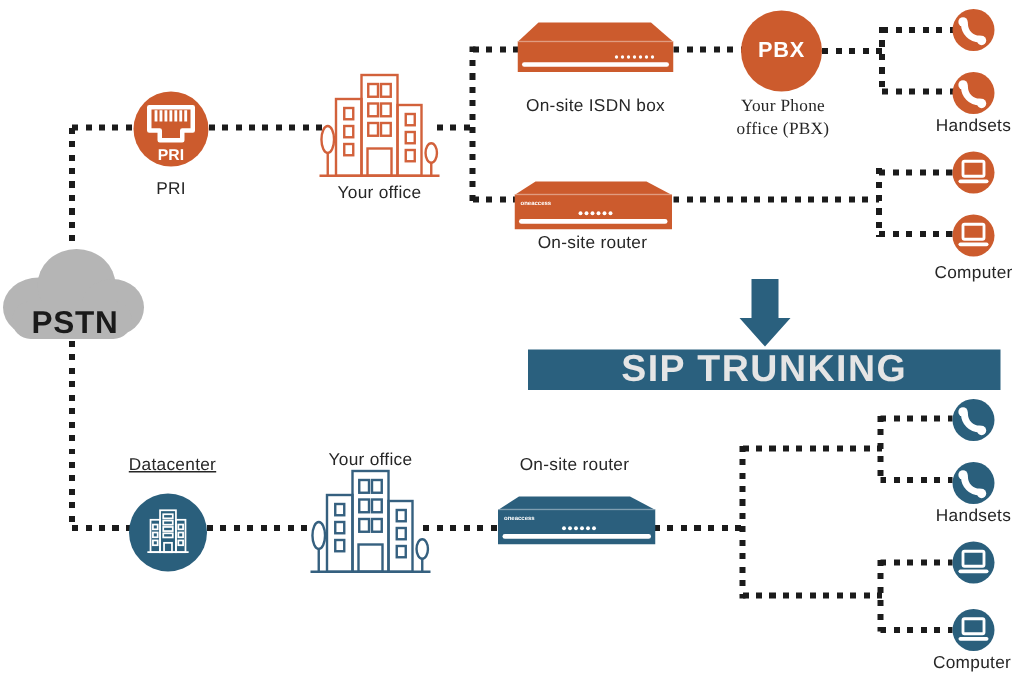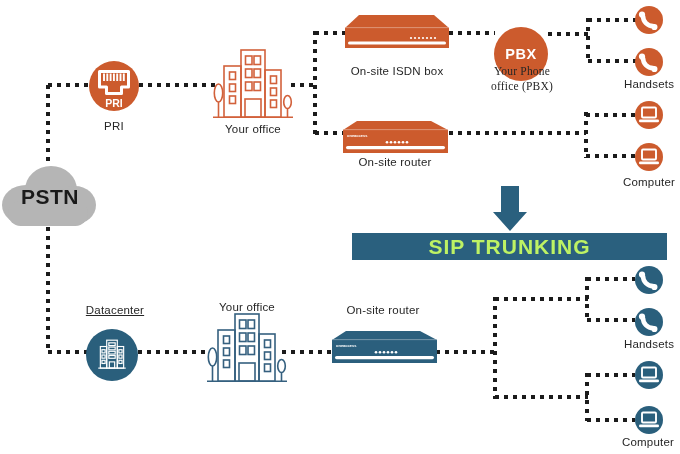--- a/index.html
+++ b/index.html
@@ -13,24 +13,24 @@
   .lbl{position:absolute;font-size:11.5px;color:#262626;text-align:center;letter-spacing:.2px;line-height:1.3;}
   .circle{position:absolute;border-radius:50%;display:flex;align-items:center;justify-content:center;}
   .orange-bg{background:#CC5B2D;}
   .teal-bg{background:#2A5F7C;}
   .office-top{color:#D2613B;}
   .office-bottom{color:#35607F;}
   .router-orange{color:#CC5B2D;}
   .router-teal{color:#2B5F7D;}
   .dev{position:absolute;}
   .pbx-text{font-size:14.5px;font-weight:bold;color:#fff;letter-spacing:.5px;}
-  #pstn-text{position:absolute;left:12px;top:185px;width:76px;text-align:center;font-size:21px;font-weight:bold;color:#1a1a1a;letter-spacing:.5px;}
+  #pstn-text{position:absolute;left:12px;top:204px;width:76px;text-align:center;font-size:21px;font-weight:bold;color:#1a1a1a;letter-spacing:.5px;}
   #pstn-desc{position:absolute;left:112px;top:192px;width:150px;font-size:11.5px;color:#262626;line-height:1.45;text-align:left;}
   #sip-banner{position:absolute;left:352px;top:233px;width:315px;height:27px;background:#2A607E;display:flex;align-items:center;justify-content:center;}
-  #sip-banner span{color:#bef264;font-weight:bold;font-size:21px;letter-spacing:1px;}
+  #sip-banner span{color:#e5e5e5;font-weight:bold;font-size:25px;letter-spacing:1px;}
   svg{display:block;}
 </style>
 </head>
 <body>
 
 <div id="canvas">
 
   <div class="hd" style="left:48px;top:83px;width:41px;"></div>
   <div class="hd" style="left:139px;top:83px;width:78px;"></div>
   <div class="vd" style="left:46px;top:85px;height:80px;"></div>
@@ -130,21 +130,21 @@
         <circle cx="70" cy="24" r="1.1" fill="#fff"></circle>
         <circle cx="74" cy="24" r="1.1" fill="#fff"></circle>
         <circle cx="78" cy="24" r="1.1" fill="#fff"></circle>
         <circle cx="82" cy="24" r="1.1" fill="#fff"></circle>
         <circle cx="86" cy="24" r="1.1" fill="#fff"></circle>
         <circle cx="90" cy="24" r="1.1" fill="#fff"></circle>
     </svg>
   </div>
   <div class="lbl" style="left:338px;top:64px;width:118px;">On-site ISDN box</div>
 
-  <div class="circle orange-bg" style="left:494px;top:27px;width:54px;height:54px;">
+  <div class="circle orange-bg" style="left:494px;top:7px;width:54px;height:54px;">
     <span class="pbx-text">PBX</span>
   </div>
   <div class="lbl" style="left:474px;top:64px;width:96px;font-family:Liberation Serif, serif;">
     <span>Your Phone</span><br>
     <span>office (PBX)</span>
   </div>
 
   <div class="circle orange-bg" style="left:635px;top:6px;width:28px;height:28px;">
     <svg width="28" height="28" viewBox="0 0 28 28">
       <path d="M8 10 A10 10 0 0 0 18 20" stroke="#fff" stroke-width="4.6" fill="none" stroke-linecap="round"></path>

